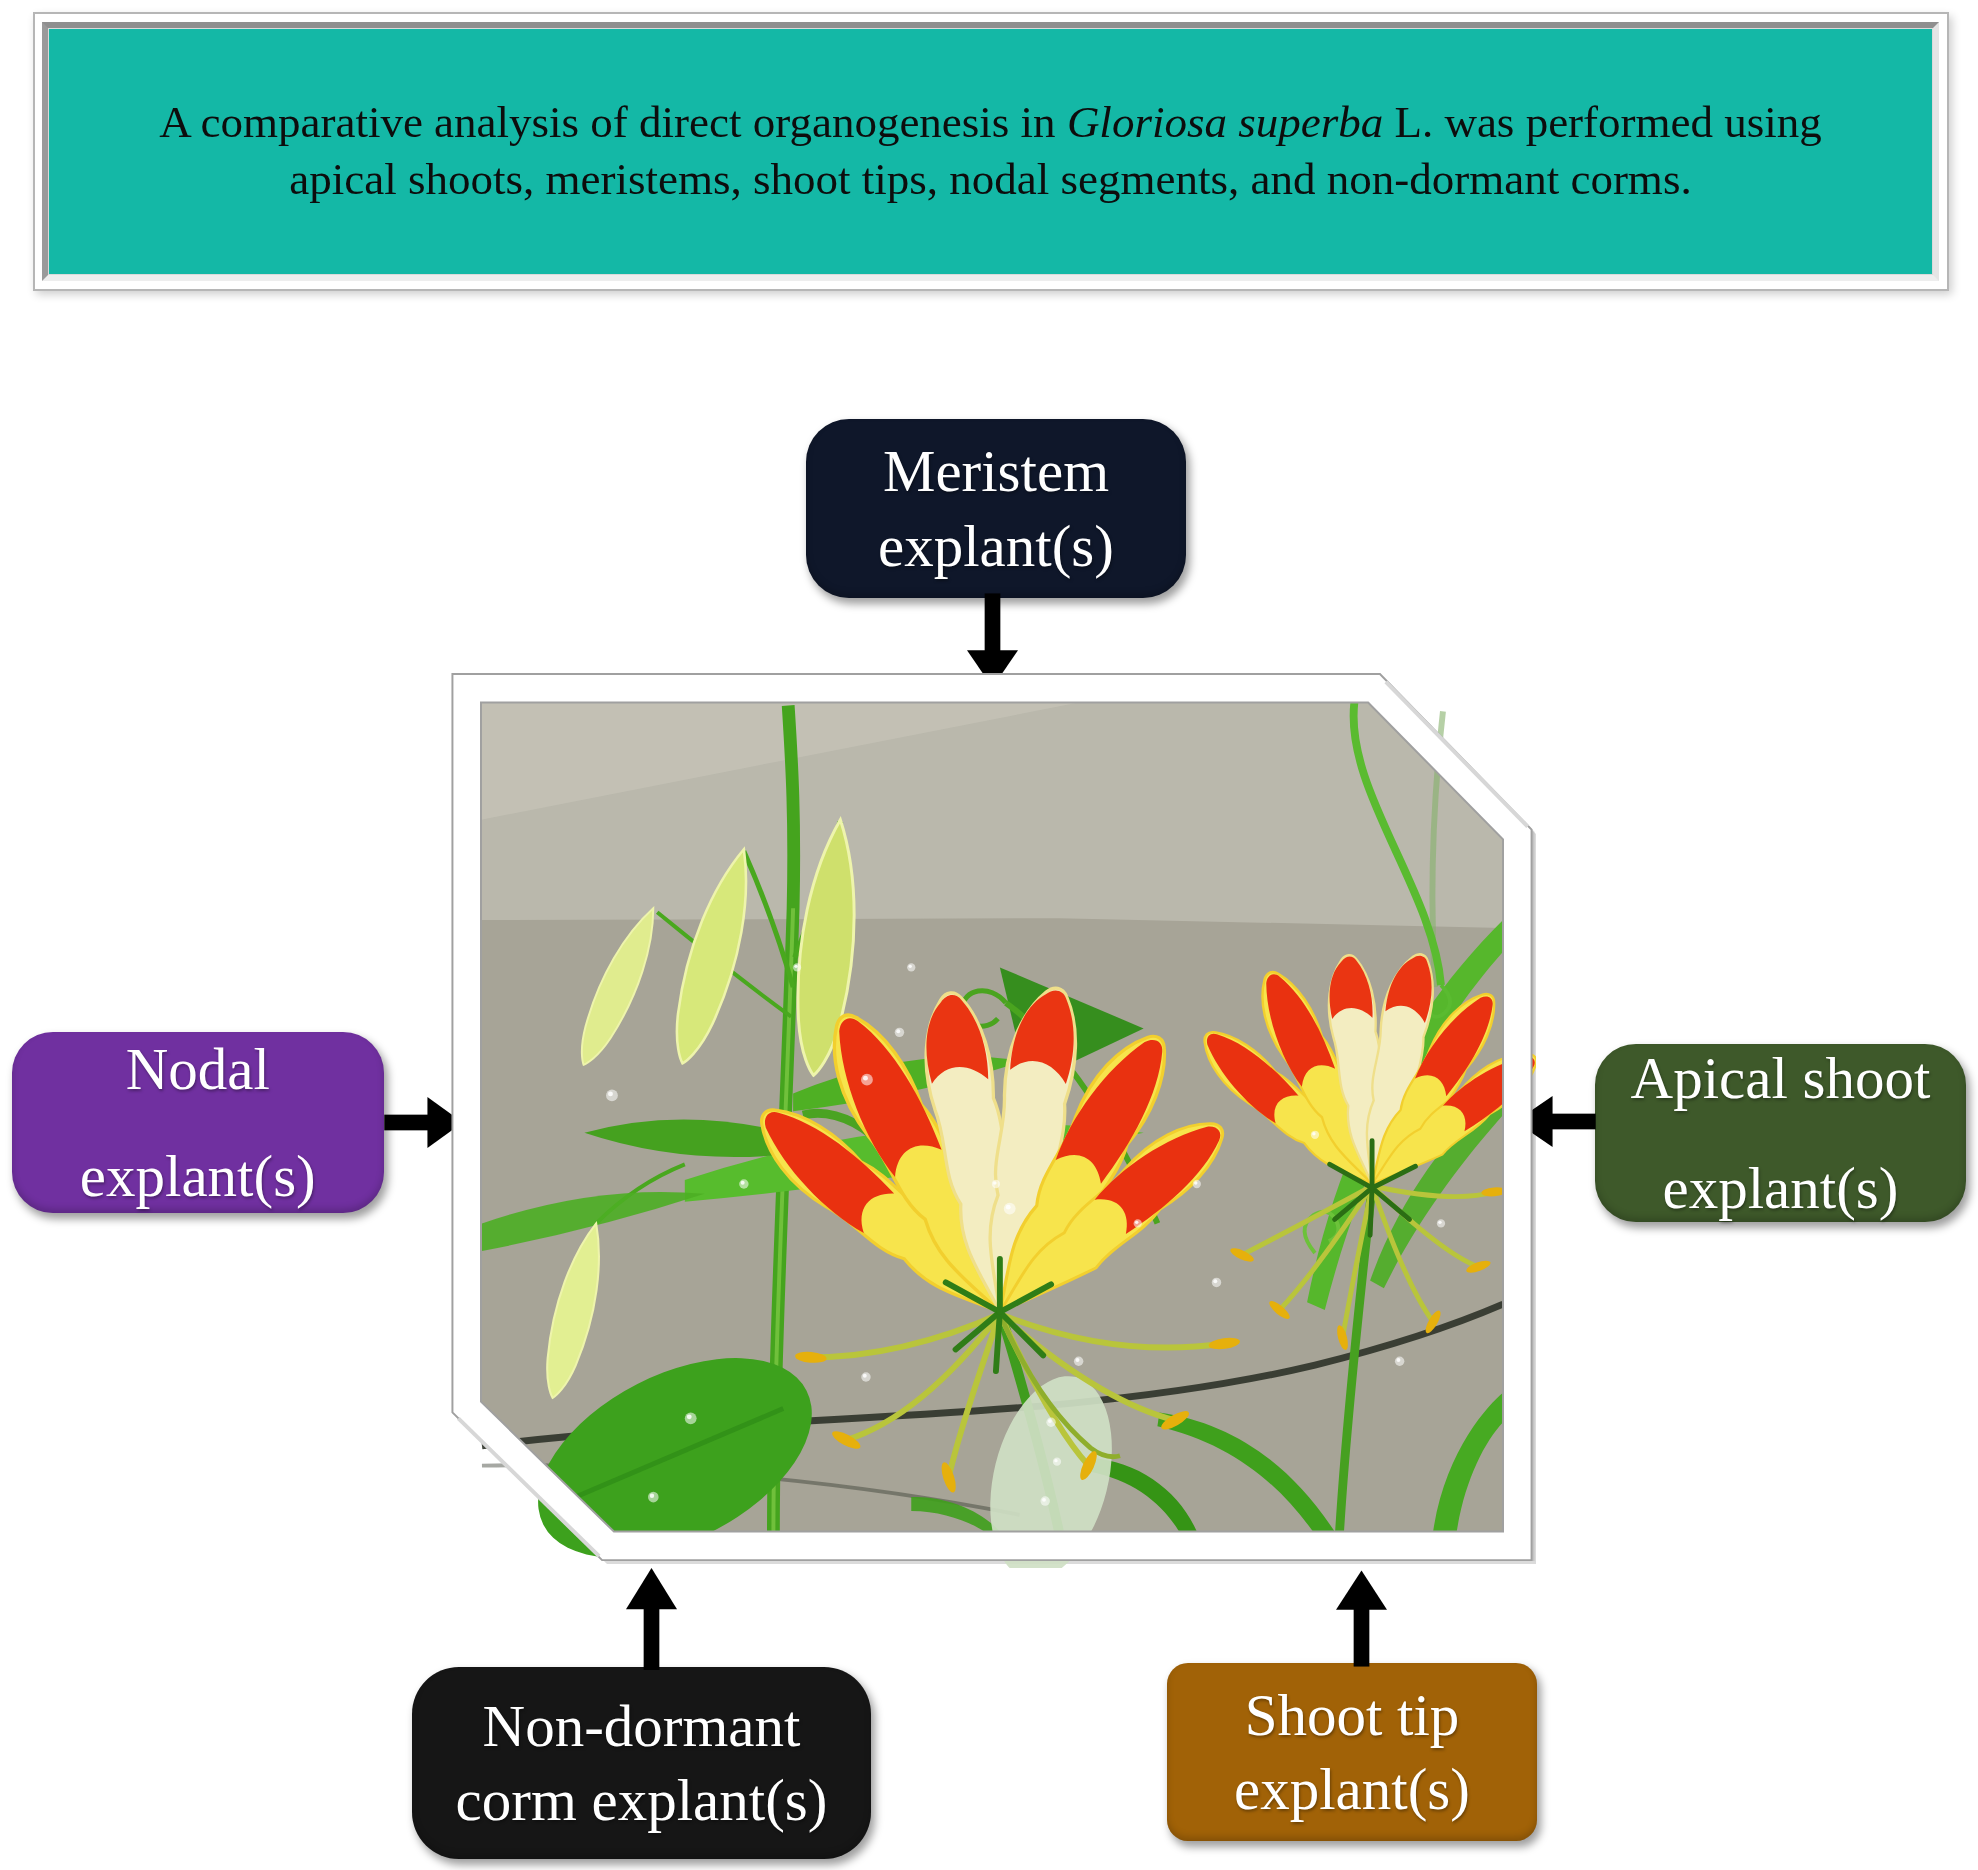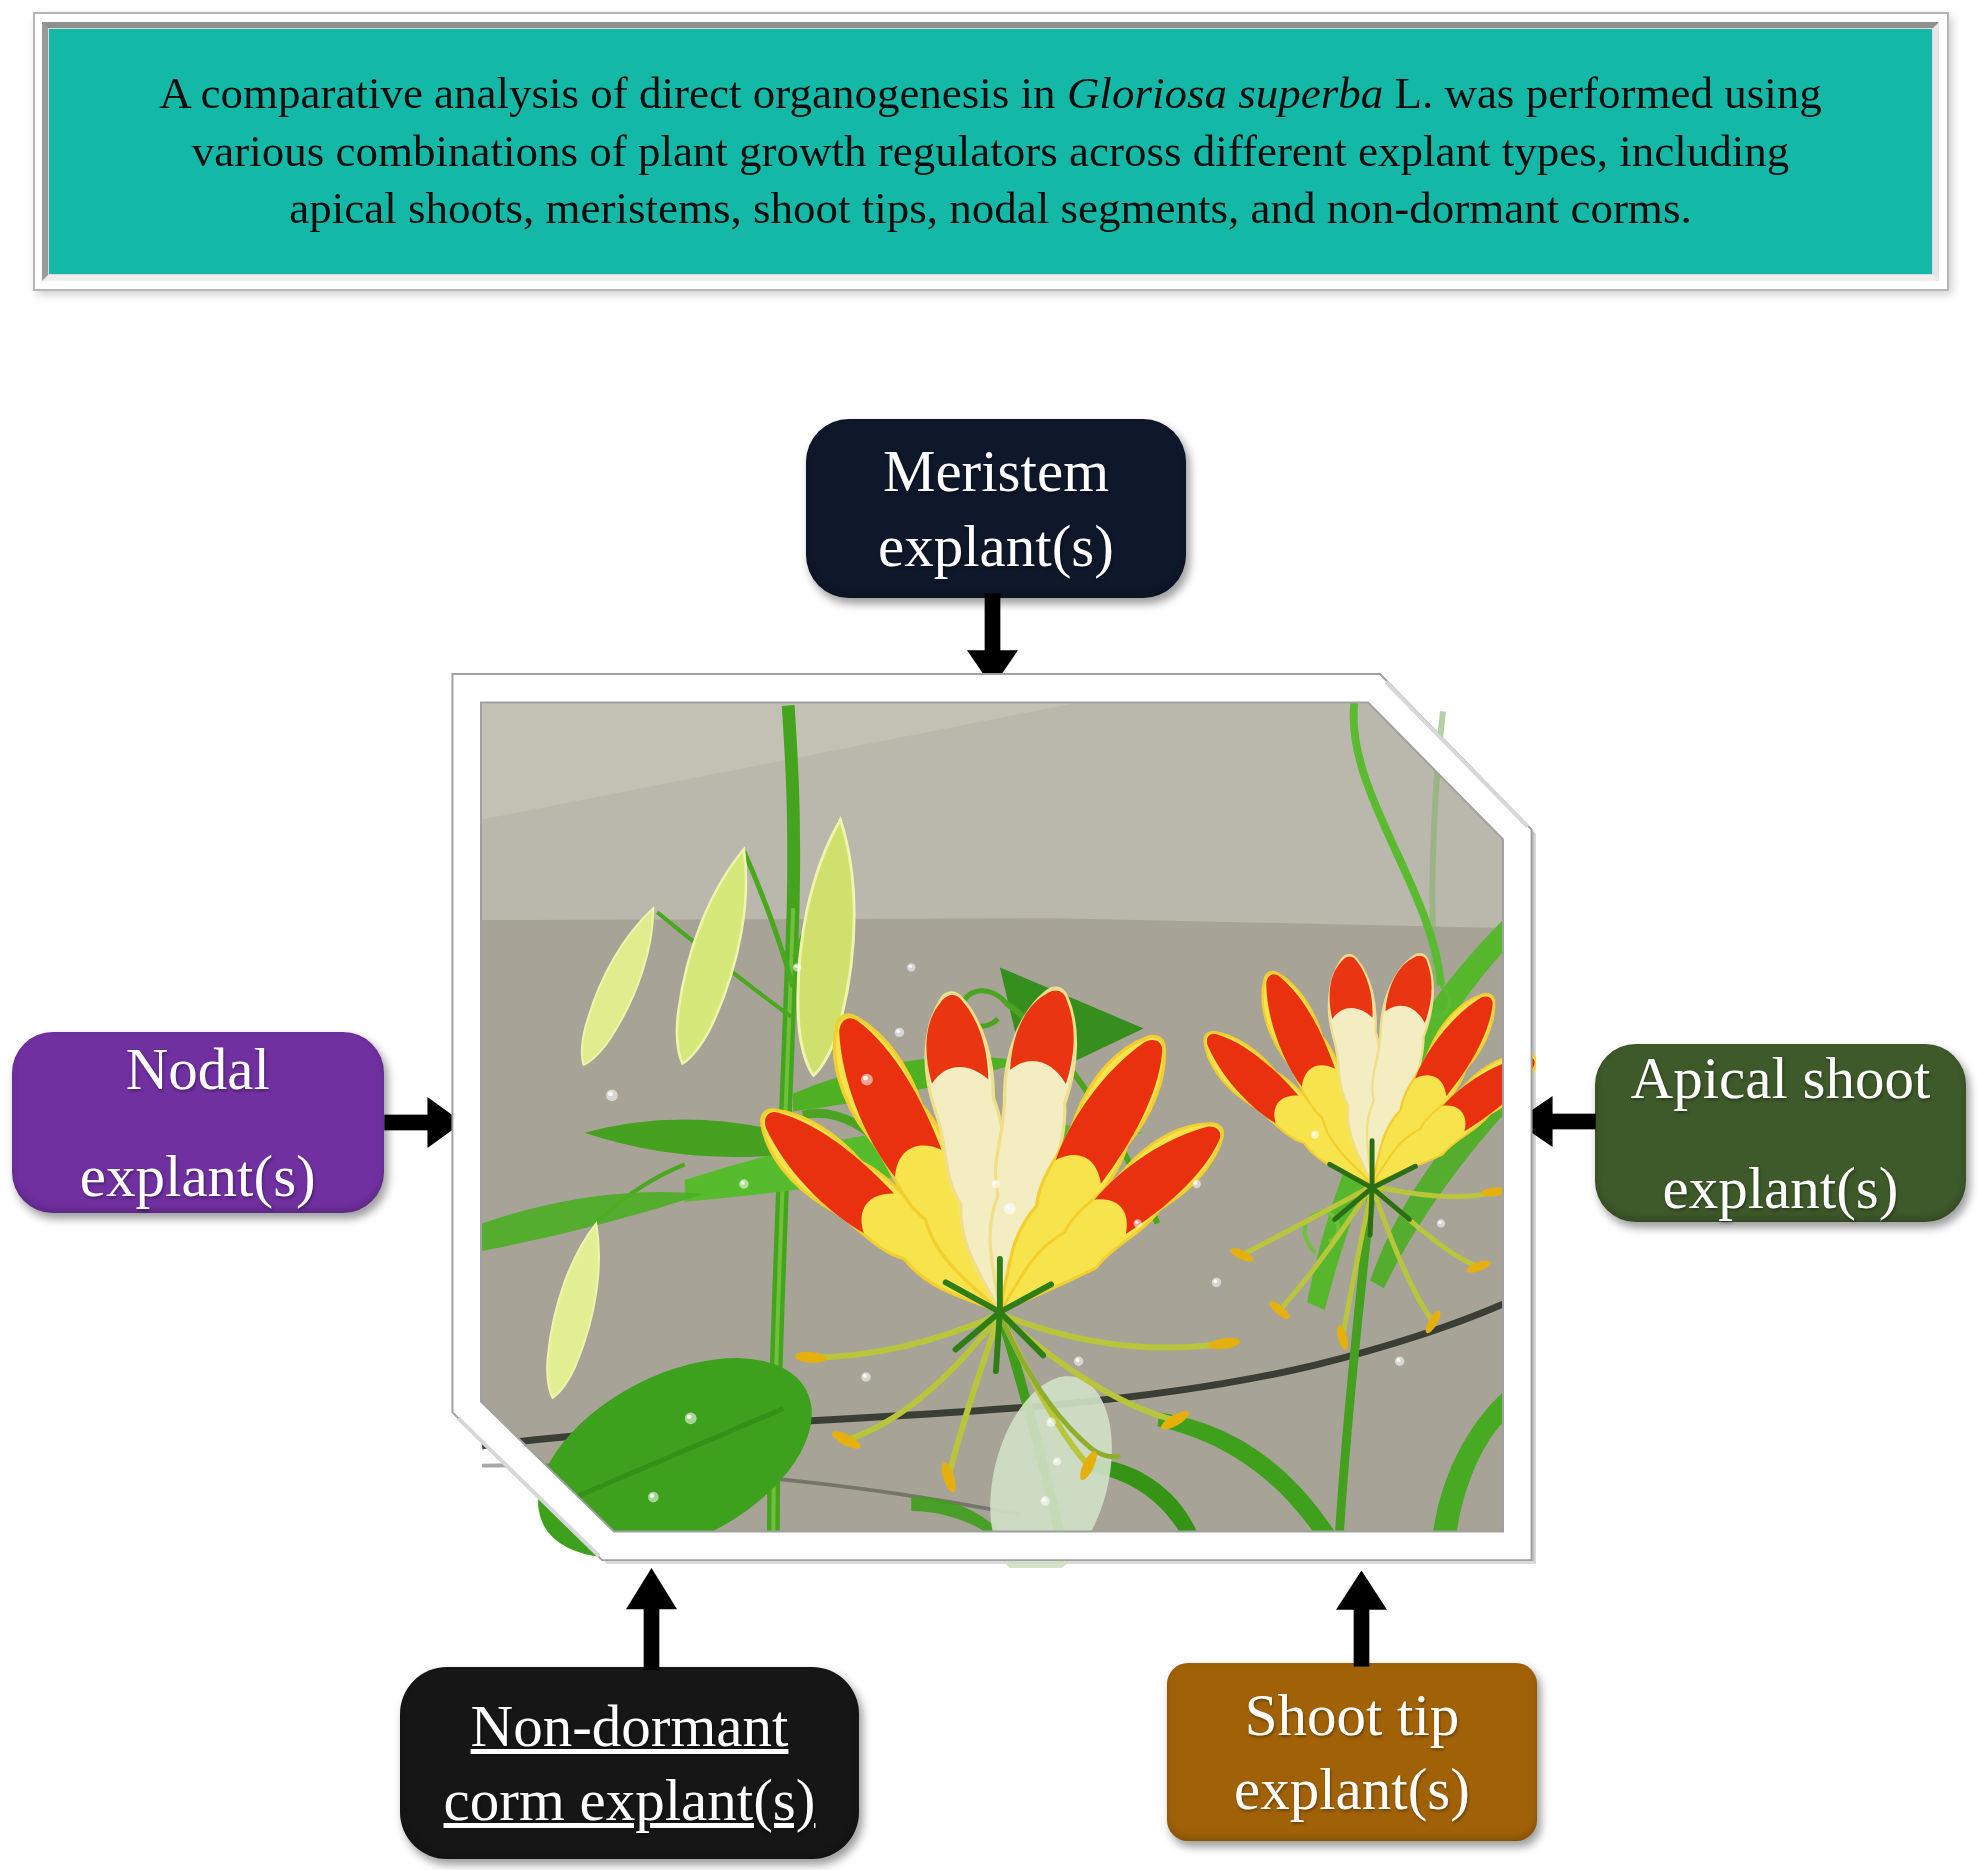--- a/index.html
+++ b/index.html
@@ -18,39 +18,38 @@
   .tbox-text .it{font-style:italic;}
   
   .pill{position:absolute;display:flex;flex-direction:column;align-items:center;justify-content:center;
         color:#ffffff;text-align:center;font-size:59px;line-height:1.26;
         box-shadow:3.9px 5.9px 8.9px rgba(0,0,0,.38), inset 0 -3.9px 7.9px rgba(0,0,0,.18);
         text-shadow:1px 2px 3px rgba(0,0,0,.35);}
   .pill span{display:block;}
   #pill-meristem{left:806px;top:419px;width:380px;height:179px;border-radius:43px;}
   #pill-nodal{left:11.8px;top:1032px;width:372px;height:181px;border-radius:41px;}
   #pill-apical{left:1595px;top:1044px;width:371px;height:178px;border-radius:41px;gap:36px;}
-  #pill-corm{left:400px;top:1667px;width:459px;height:192px;border-radius:47px;text-decoration:underline;}
+  #pill-corm{left:412px;top:1667px;width:459px;height:192px;border-radius:47px;}
   #pill-shoot{left:1167px;top:1663px;width:370px;height:178px;border-radius:43px;}
   
   .arrow{position:absolute;display:block;}
   
   #photo{position:absolute;left:448px;top:672px;width:1088px;height:896px;}
   #photo svg{display:block;width:100%;height:100%;}
 </style>
 </head>
 <body>
 
 <div id="canvas">
 
   <div class="tbox">
     <div class="tbox-bevel">
       <div class="tbox-innerline">
         <div class="tbox-text" style="color: rgb(13, 13, 13);">
           <div><span>A comparative analysis of direct organogenesis in </span><span class="it">Gloriosa superba</span><span> L. was performed using</span></div>
-          <div>various combinations of plant growth regulators across different explant types, including</div>
           <div>apical shoots, meristems, shoot tips, nodal segments, and non-dormant corms.</div>
         </div>
       </div>
     </div>
   </div>
 
   <div class="pill" id="pill-meristem" style="background-color: #0f172a; color: rgb(255, 255, 255);">
     <span>Meristem</span>
     <span>explant(s)</span>
   </div>

